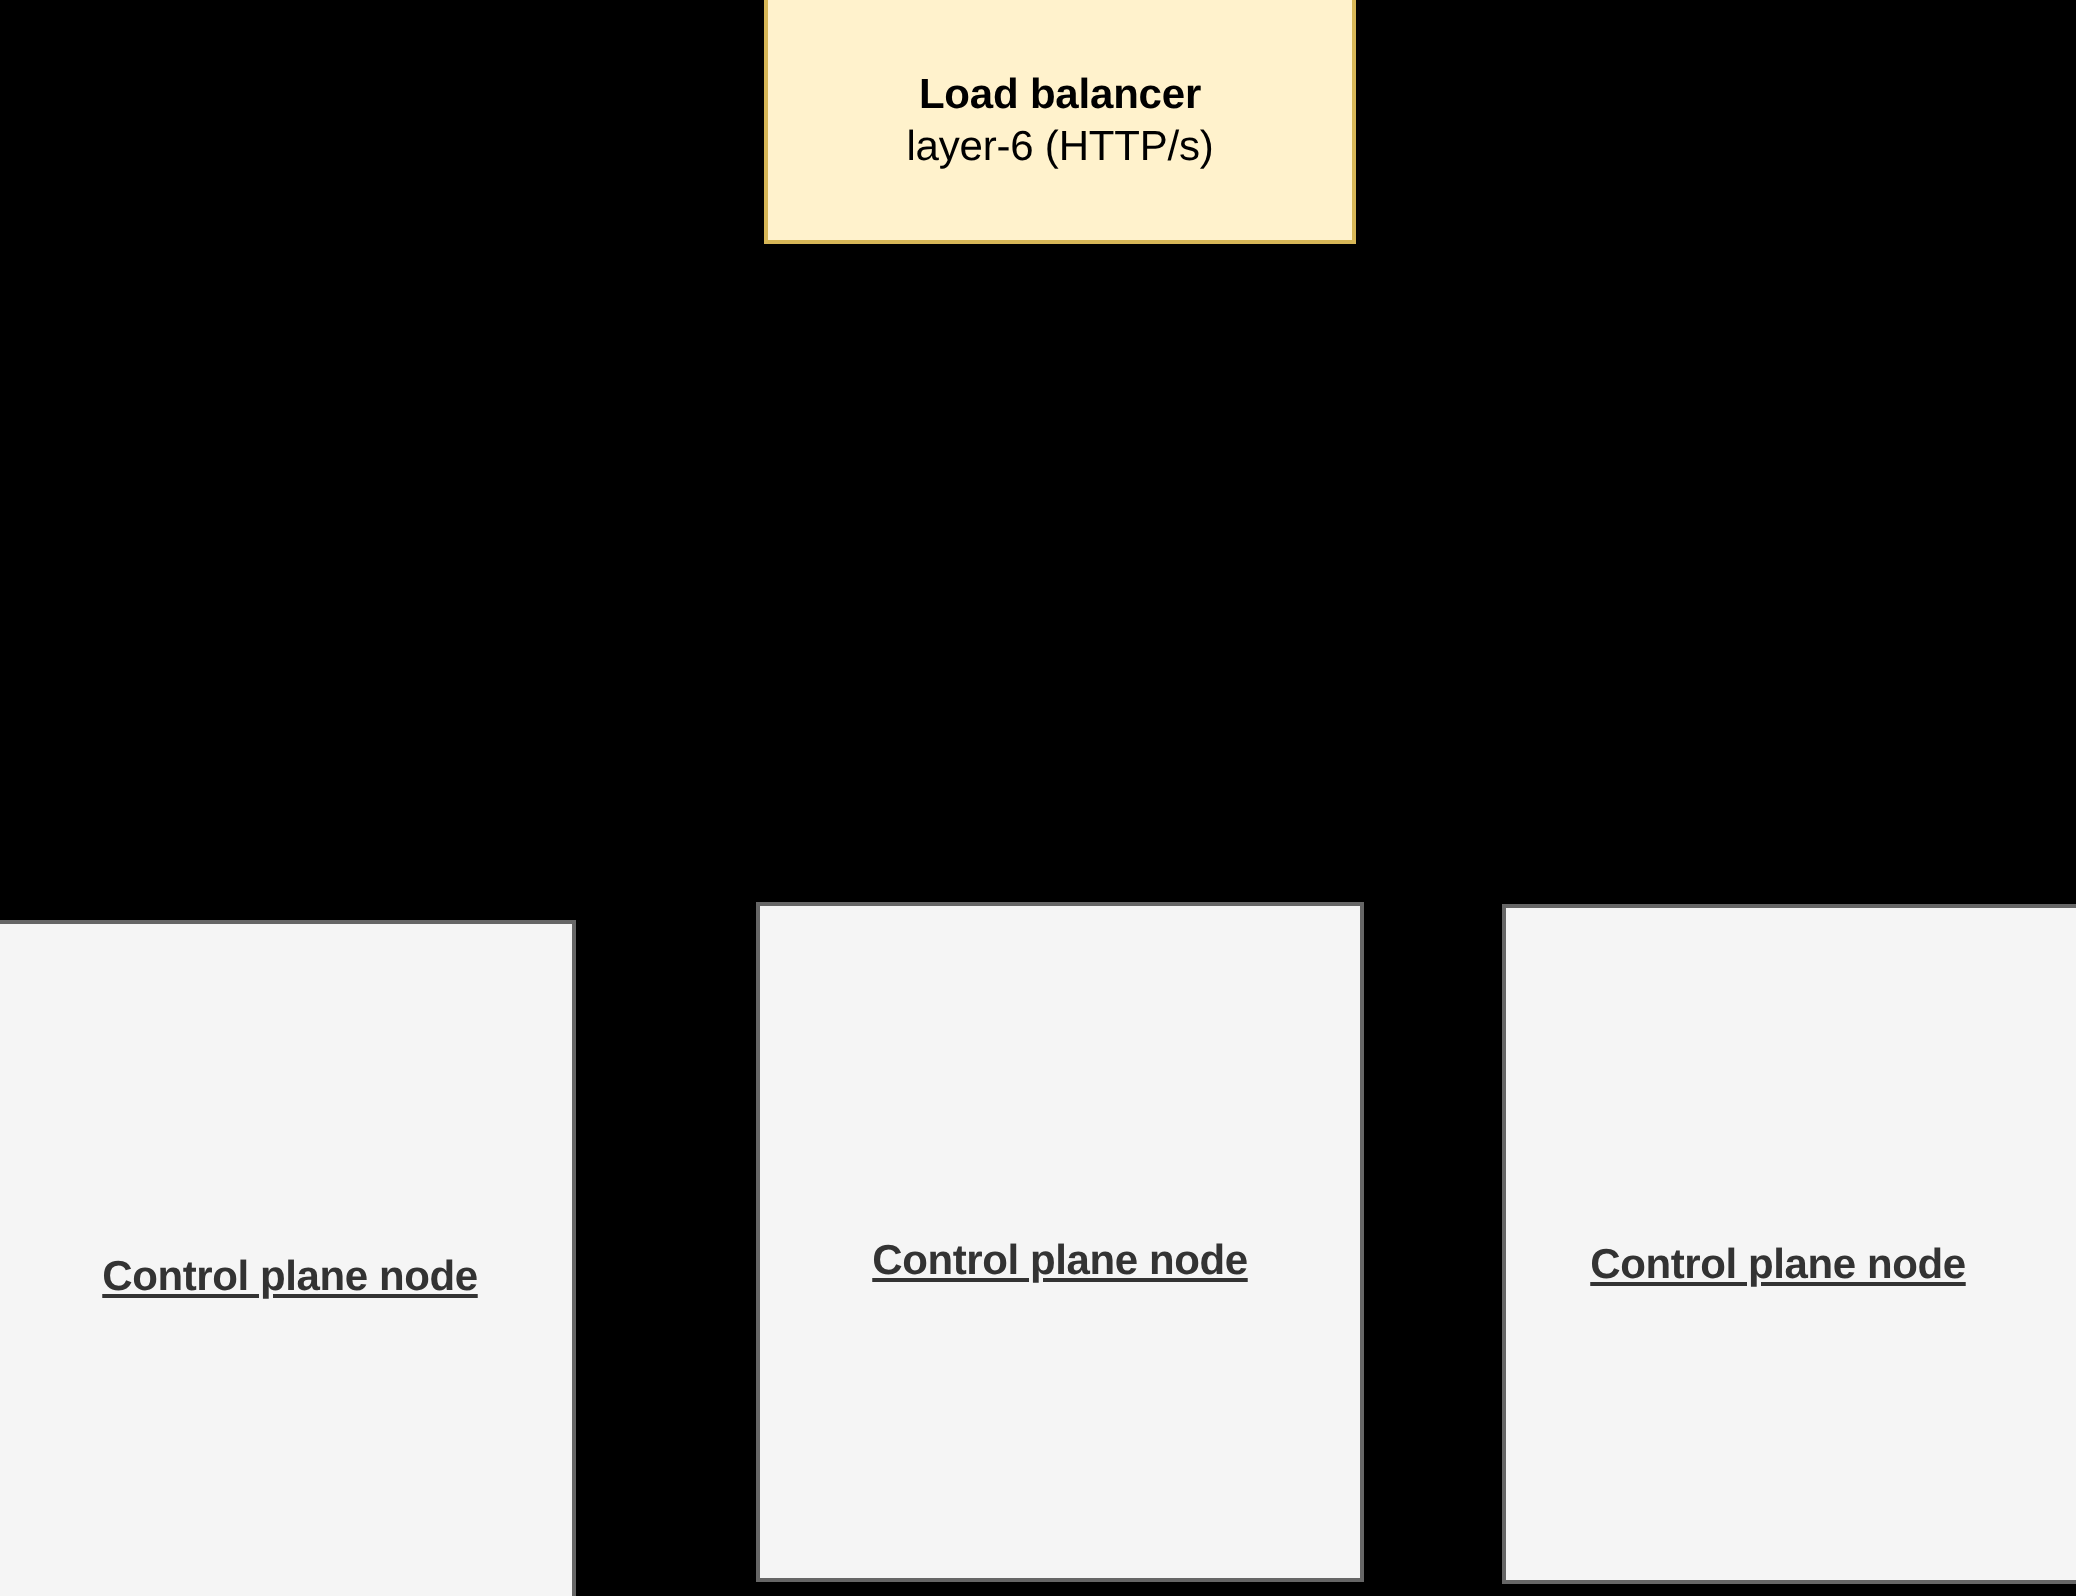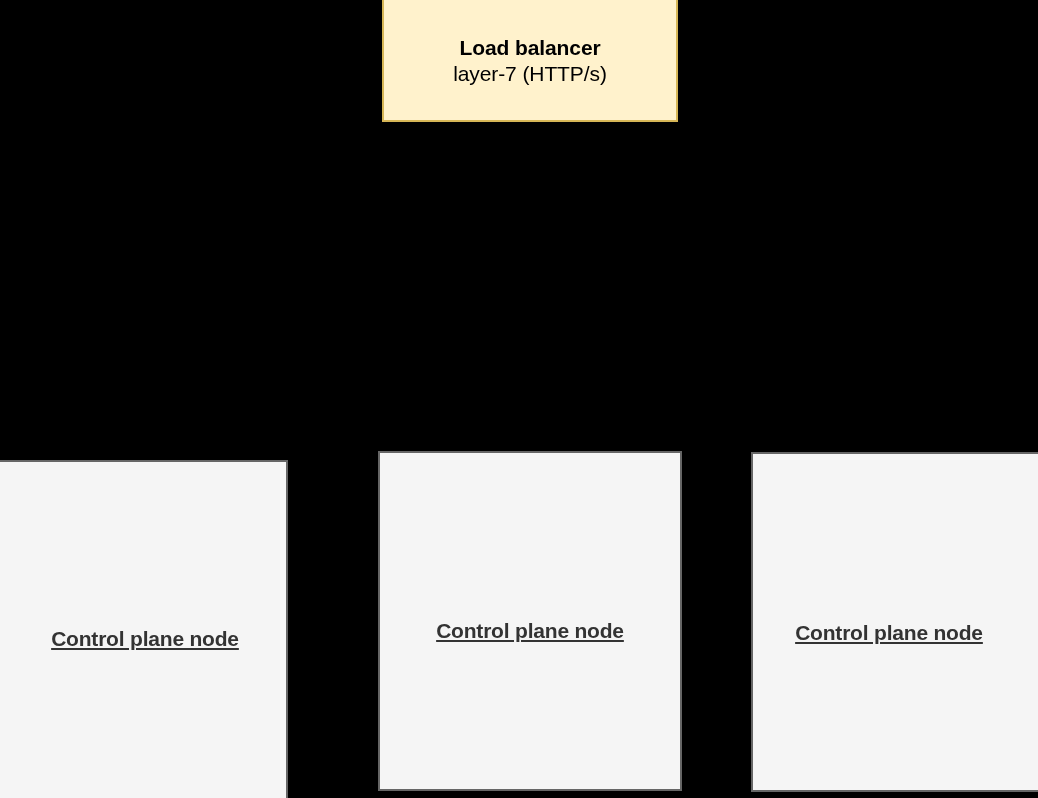--- a/index.html
+++ b/index.html
@@ -91,21 +91,21 @@
   }
   .cp-3 .cp-label { position: relative; top: 11px; left: -12px; }
 </style>
 </head>
 <body>
 
 <div id="canvas">
 
   <div class="node lb-box">
     <div class="lb-title">Load balancer</div>
-    <div class="lb-sub">layer-7 (HTTP/s)</div>
+    <div class="lb-sub">layer-6 (HTTP/s)</div>
   </div>
 
   <div class="node cp-box cp-1">
     <div class="cp-label">Control plane node</div>
   </div>
 
   <div class="node cp-box cp-2">
     <div class="cp-label">Control plane node</div>
   </div>
 

